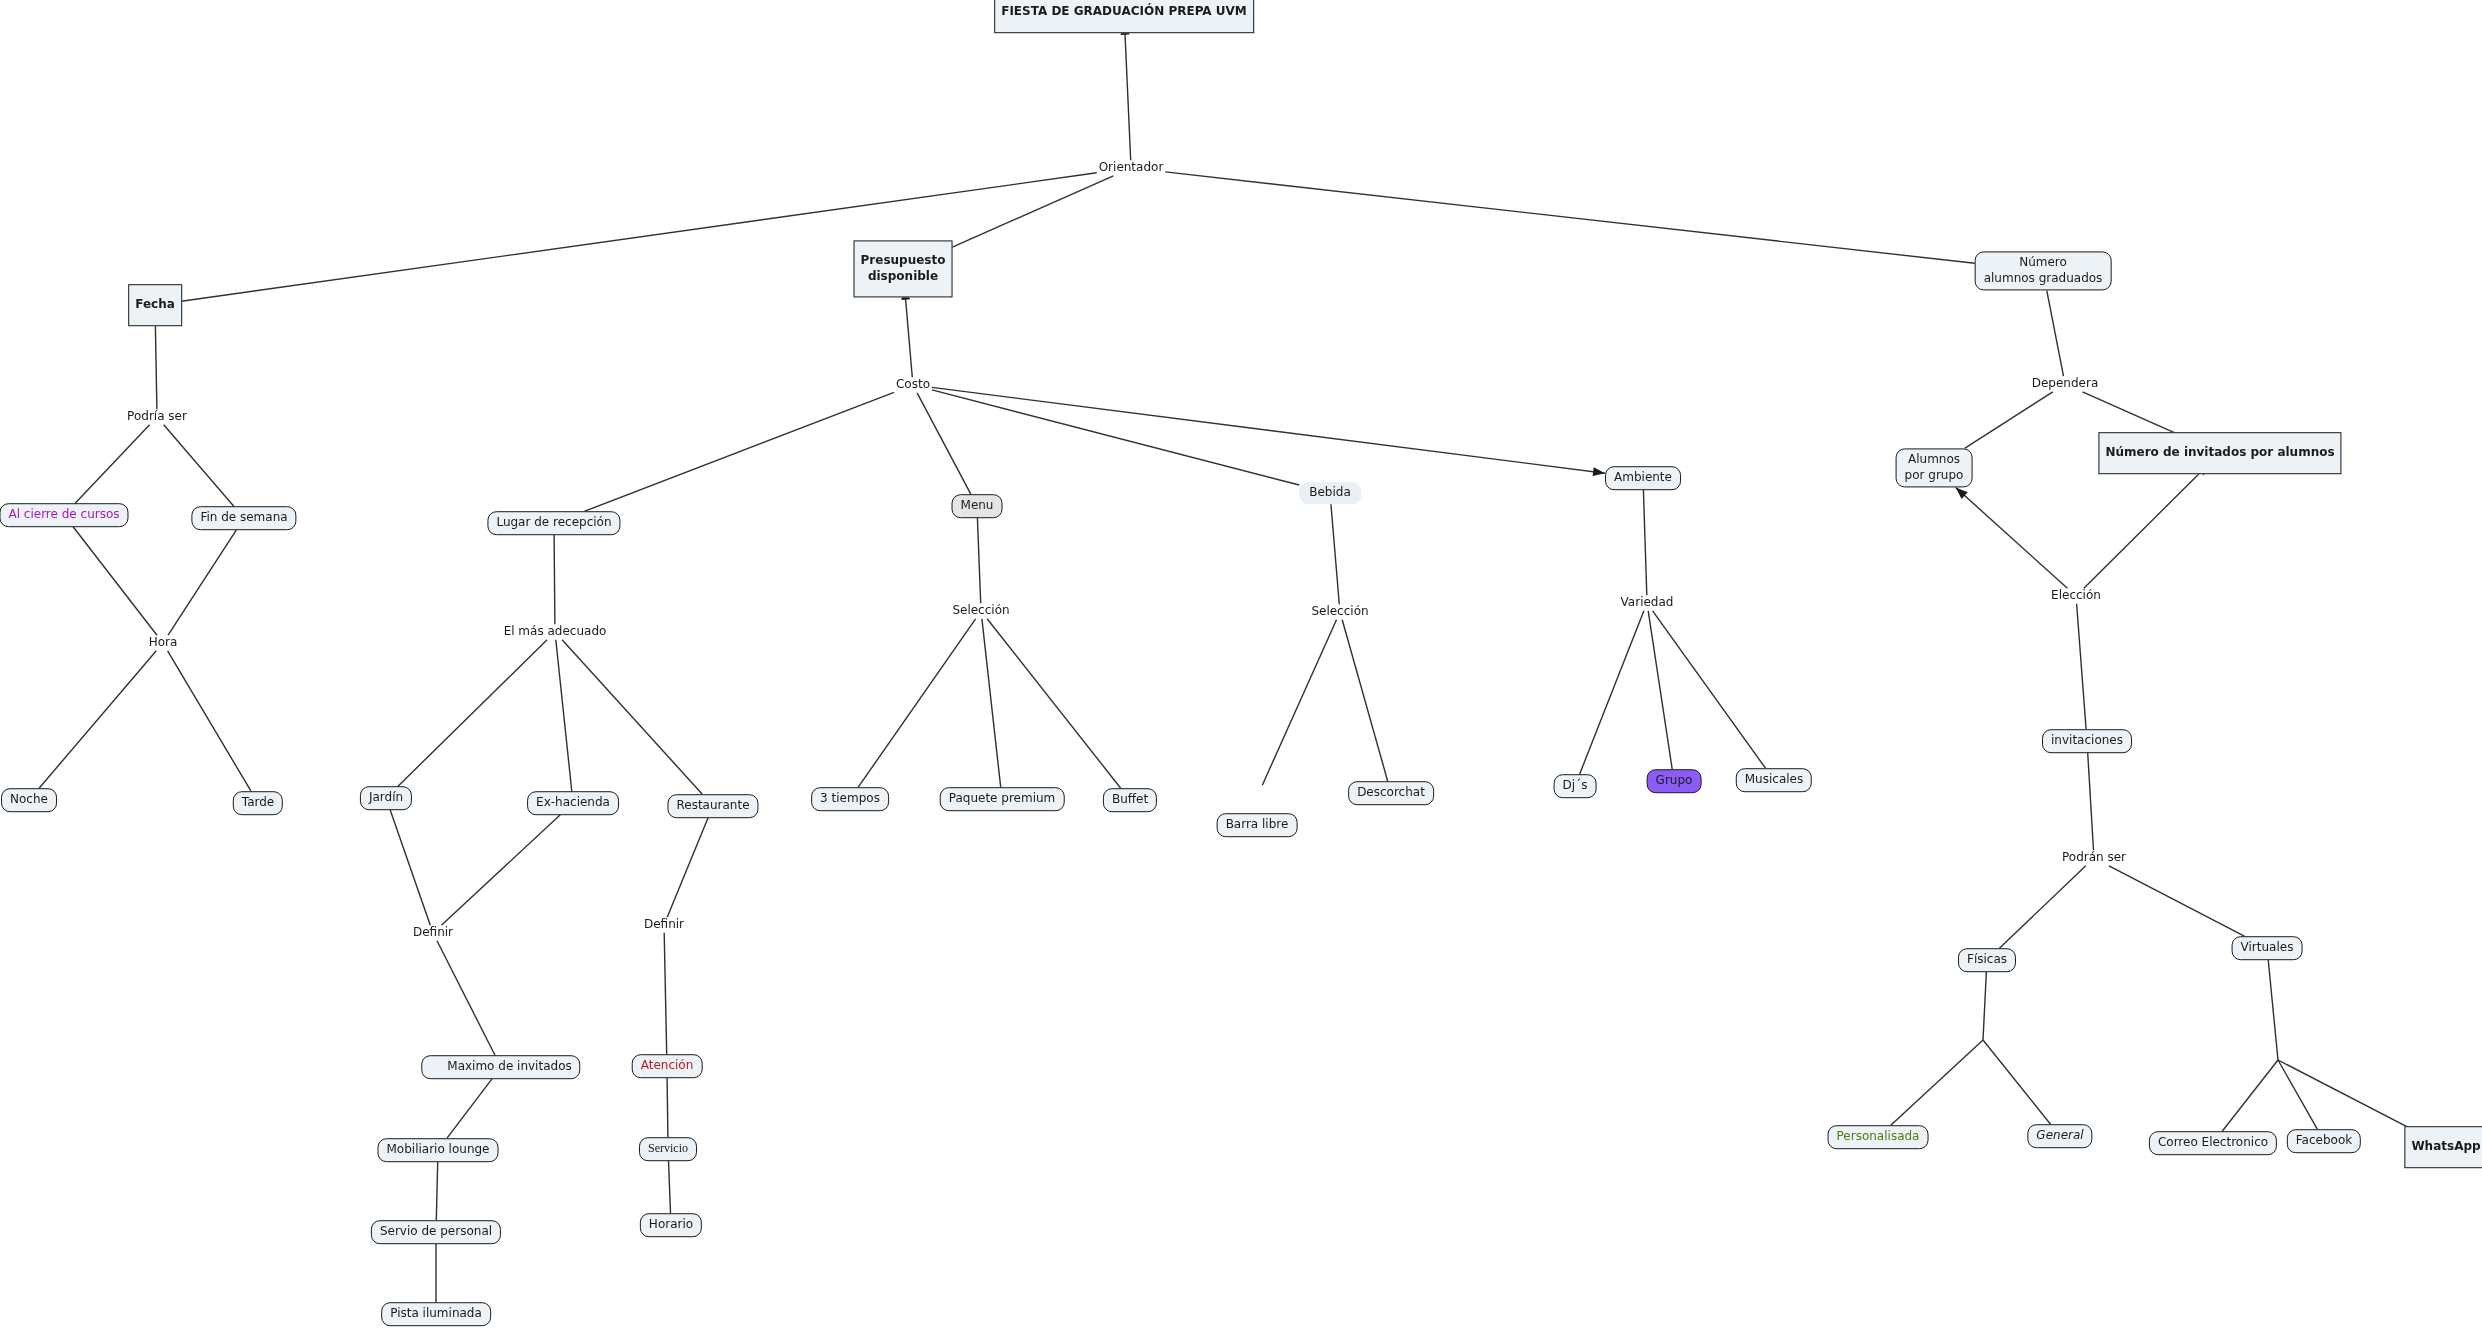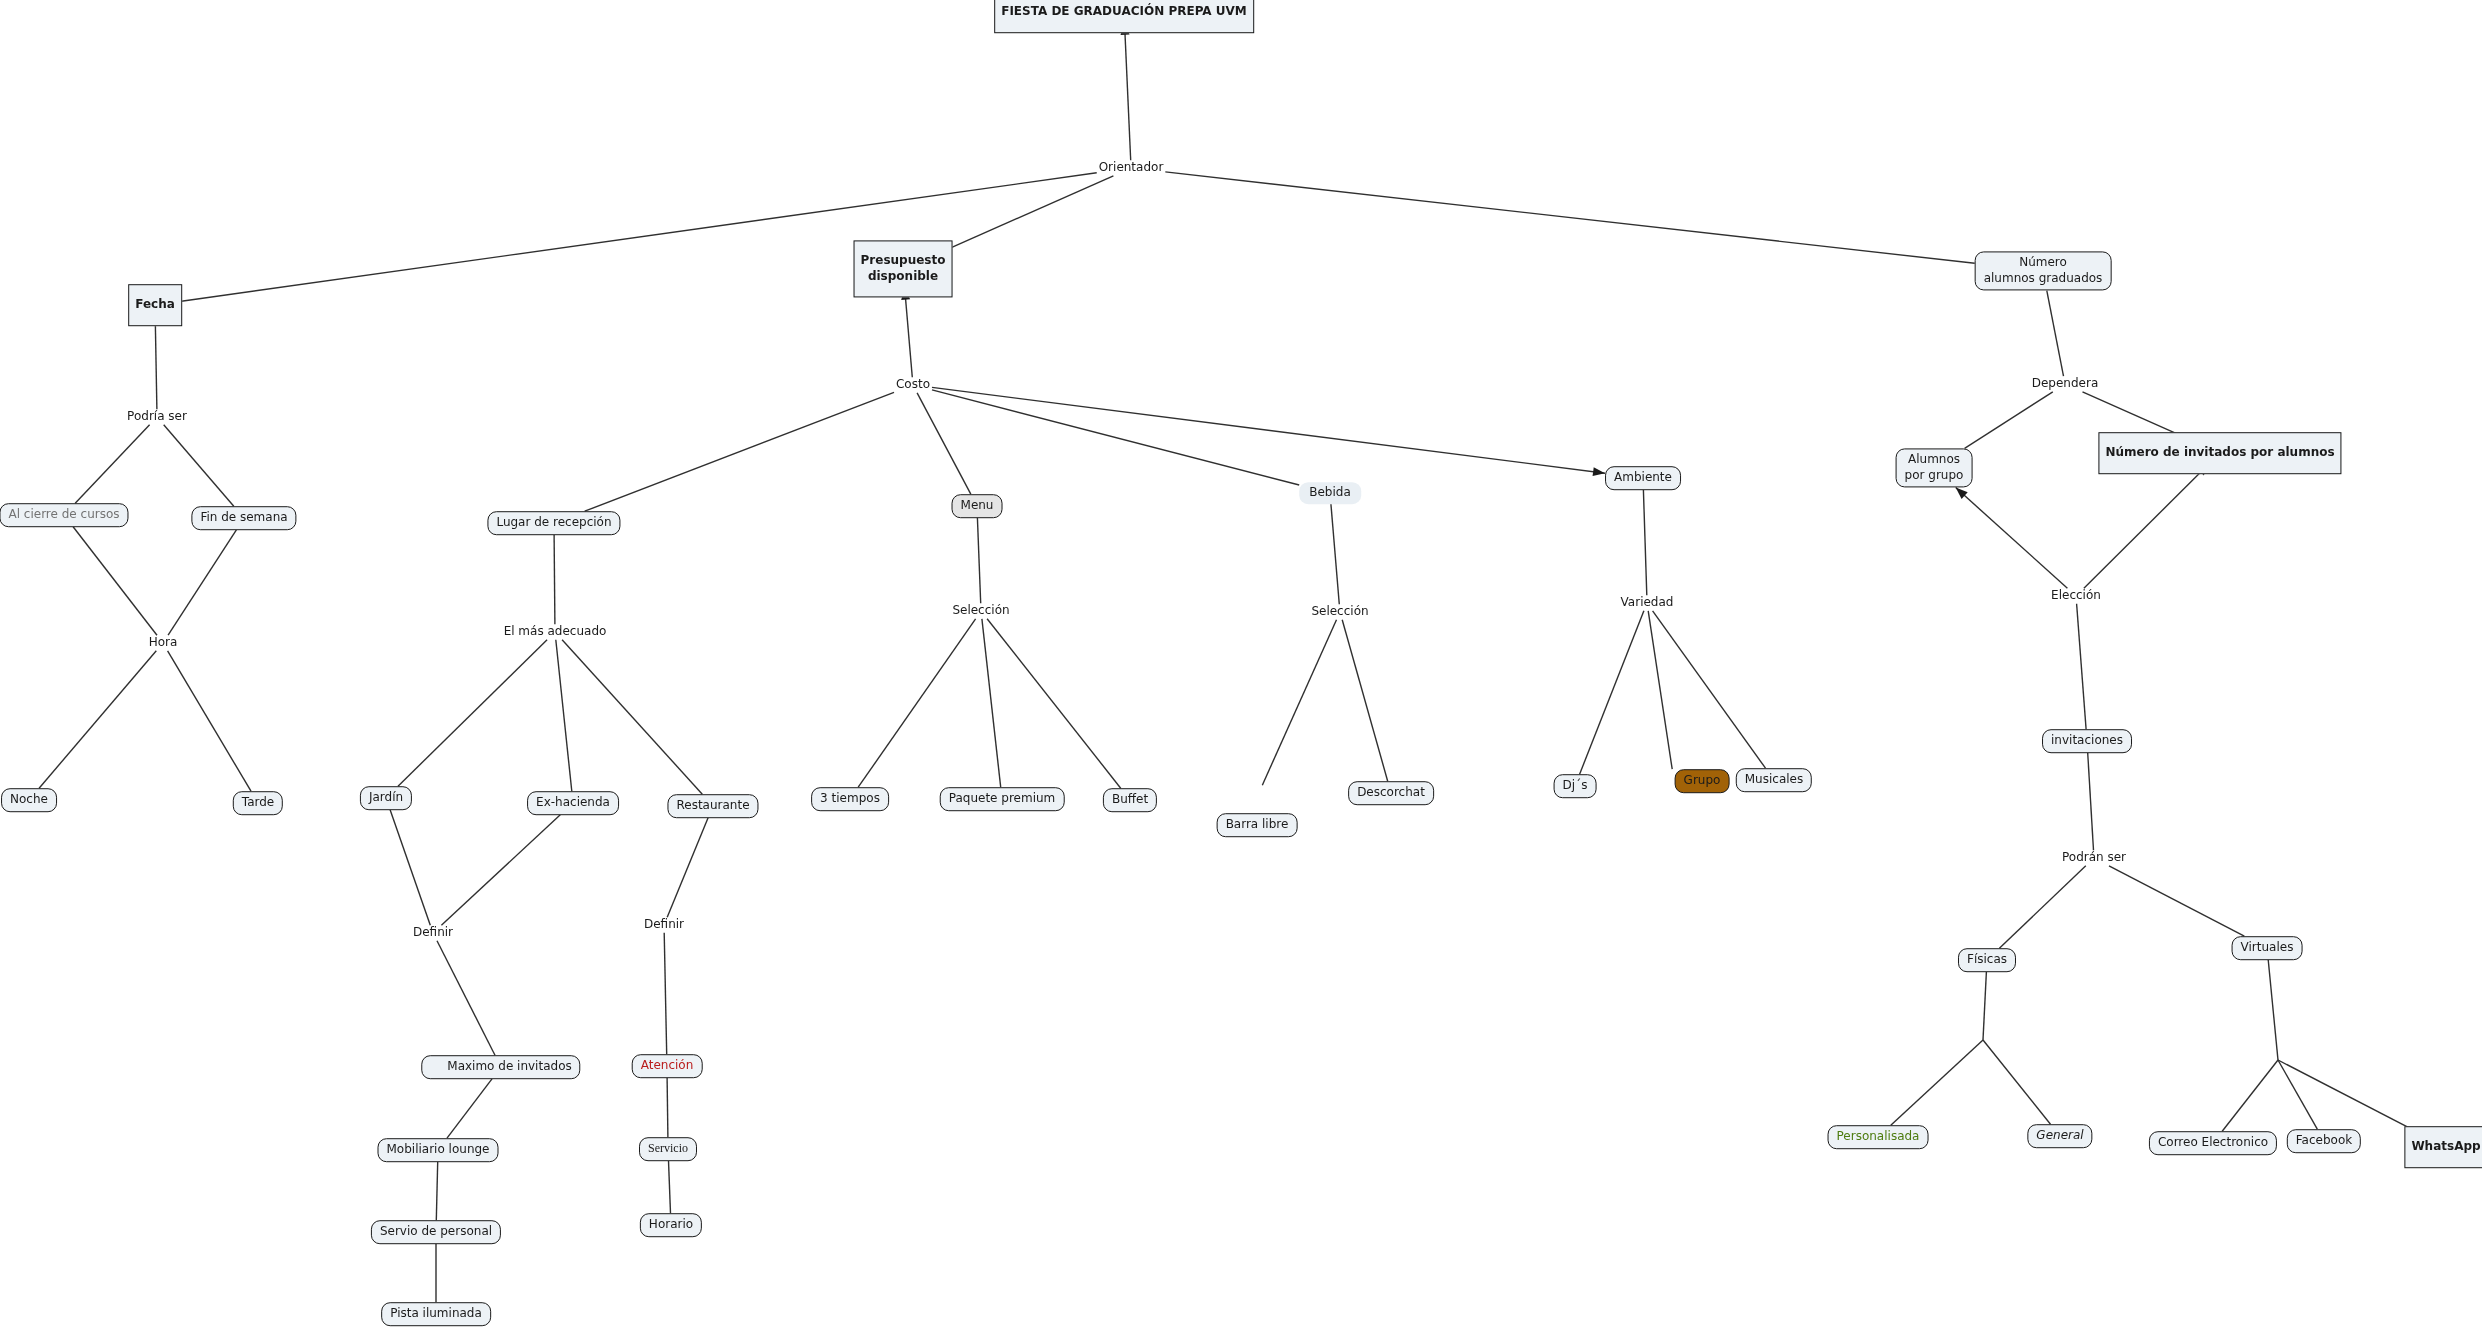--- a/index.html
+++ b/index.html
@@ -135,21 +135,21 @@
     </svg>
   <div id="node-layer">
       <div class="node shape-rect" style="left: 1124px; top: 12px; color: rgb(27, 27, 27); background: rgb(237, 242, 246); border-color: rgb(26, 26, 26);">FIESTA DE GRADUACIÓN PREPA UVM</div>
       <div class="node shape-plain" style="left: 1131px; top: 168px; color: rgb(27, 27, 27);">Orientador</div>
       <div class="node shape-rect" style="left: 155px; top: 305px; color: rgb(27, 27, 27); background: rgb(237, 242, 246); border-color: rgb(26, 26, 26);">Fecha</div>
       <div class="node shape-rect shape-multiline" style="left: 903px; top: 269px; color: rgb(27, 27, 27); background: rgb(237, 242, 246); border-color: rgb(26, 26, 26);">Presupuesto
 disponible</div>
       <div class="node shape-rounded shape-multiline" style="left: 2043px; top: 271px; color: rgb(27, 27, 27); background: rgb(237, 242, 246); border-color: rgb(26, 26, 26);">Número
 alumnos graduados</div>
       <div class="node shape-plain" style="left: 157px; top: 417px; color: rgb(27, 27, 27);">Podría ser</div>
-      <div class="node shape-rounded" style="left: 64px; top: 515px; color: #737373; background: rgb(237, 242, 246); border-color: rgb(26, 26, 26);">Al cierre de cursos</div>
+      <div class="node shape-rounded" style="left: 64px; top: 515px; color: #a21caf; background: rgb(237, 242, 246); border-color: rgb(26, 26, 26);">Al cierre de cursos</div>
       <div class="node shape-rounded" style="left: 244px; top: 518px; color: rgb(27, 27, 27); background: rgb(237, 242, 246); border-color: rgb(26, 26, 26);">Fin de semana</div>
       <div class="node shape-plain" style="left: 163px; top: 643px; color: rgb(27, 27, 27);">Hora</div>
       <div class="node shape-rounded" style="left: 29px; top: 800px; color: rgb(27, 27, 27); background: rgb(237, 242, 246); border-color: rgb(26, 26, 26);">Noche</div>
       <div class="node shape-rounded" style="left: 258px; top: 803px; color: rgb(27, 27, 27); background: rgb(237, 242, 246); border-color: rgb(26, 26, 26);">Tarde</div>
       <div class="node shape-plain" style="left: 913px; top: 385px; color: rgb(27, 27, 27);">Costo</div>
       <div class="node shape-rounded" style="left: 554px; top: 523px; color: rgb(27, 27, 27); background: rgb(237, 242, 246); border-color: rgb(26, 26, 26);">Lugar de recepción</div>
       <div class="node shape-plain" style="left: 555px; top: 632px; color: rgb(27, 27, 27);">El más adecuado</div>
       <div class="node shape-rounded" style="left: 386px; top: 798px; color: rgb(27, 27, 27); background: rgb(237, 242, 246); border-color: rgb(26, 26, 26);">Jardín</div>
       <div class="node shape-rounded" style="left: 573px; top: 803px; color: rgb(27, 27, 27); background: rgb(237, 242, 246); border-color: rgb(26, 26, 26);">Ex-hacienda</div>
       <div class="node shape-rounded" style="left: 713px; top: 806px; color: rgb(27, 27, 27); background: rgb(237, 242, 246); border-color: rgb(26, 26, 26);">Restaurante</div>
@@ -167,21 +167,21 @@
       <div class="node shape-rounded" style="left: 850px; top: 799px; color: rgb(27, 27, 27); background: rgb(237, 242, 246); border-color: rgb(26, 26, 26);">3 tiempos</div>
       <div class="node shape-rounded" style="left: 1002px; top: 799px; color: rgb(27, 27, 27); background: rgb(237, 242, 246); border-color: rgb(26, 26, 26);">Paquete premium</div>
       <div class="node shape-rounded" style="left: 1130px; top: 800px; color: rgb(27, 27, 27); background: rgb(237, 242, 246); border-color: rgb(26, 26, 26);">Buffet</div>
       <div class="node shape-tag" style="left: 1330px; top: 493px; color: rgb(27, 27, 27);">Bebida</div>
       <div class="node shape-plain" style="left: 1340px; top: 612px; color: rgb(27, 27, 27);">Selección</div>
       <div class="node shape-rounded" style="left: 1257px; top: 797px; color: rgb(27, 27, 27); background: rgb(237, 242, 246); border-color: rgb(26, 26, 26); margin-top: 28px;">Barra libre</div>
       <div class="node shape-rounded" style="left: 1391px; top: 793px; color: rgb(27, 27, 27); background: rgb(237, 242, 246); border-color: rgb(26, 26, 26);">Descorchat</div>
       <div class="node shape-rounded" style="left: 1643px; top: 478px; color: rgb(27, 27, 27); background: rgb(237, 242, 246); border-color: rgb(26, 26, 26);">Ambiente</div>
       <div class="node shape-plain" style="left: 1647px; top: 603px; color: rgb(27, 27, 27);">Variedad</div>
       <div class="node shape-rounded" style="left: 1575px; top: 786px; color: rgb(27, 27, 27); background: rgb(237, 242, 246); border-color: rgb(26, 26, 26);">Dj´s</div>
-      <div class="node shape-rounded" style="left: 1674px; top: 781px; color: rgb(27, 27, 27); background: #a16207; border-color: rgb(26, 26, 26); margin-left: 28px;">Grupo</div>
+      <div class="node shape-rounded" style="left: 1674px; top: 781px; color: rgb(27, 27, 27); background: #8b5cf6; border-color: rgb(26, 26, 26);">Grupo</div>
       <div class="node shape-rounded" style="left: 1774px; top: 780px; color: rgb(27, 27, 27); background: rgb(237, 242, 246); border-color: rgb(26, 26, 26);">Musicales</div>
       <div class="node shape-plain" style="left: 2065px; top: 384px; color: rgb(27, 27, 27);">Dependera</div>
       <div class="node shape-rounded shape-multiline" style="left: 1934px; top: 468px; color: rgb(27, 27, 27); background: rgb(237, 242, 246); border-color: rgb(26, 26, 26);">Alumnos
 por grupo</div>
       <div class="node shape-rect" style="left: 2220px; top: 453px; color: rgb(27, 27, 27); background: rgb(237, 242, 246); border-color: rgb(26, 26, 26);">Número de invitados por alumnos</div>
       <div class="node shape-plain" style="left: 2076px; top: 596px; color: rgb(27, 27, 27);">Elección</div>
       <div class="node shape-rounded" style="left: 2087px; top: 741px; color: rgb(27, 27, 27); background: rgb(237, 242, 246); border-color: rgb(26, 26, 26);">invitaciones</div>
       <div class="node shape-plain" style="left: 2094px; top: 858px; color: rgb(27, 27, 27);">Podrán ser</div>
       <div class="node shape-rounded" style="left: 1987px; top: 960px; color: rgb(27, 27, 27); background: rgb(237, 242, 246); border-color: rgb(26, 26, 26);">Físicas</div>
       <div class="node shape-rounded" style="left: 2267px; top: 948px; color: rgb(27, 27, 27); background: rgb(237, 242, 246); border-color: rgb(26, 26, 26);">Virtuales</div>

